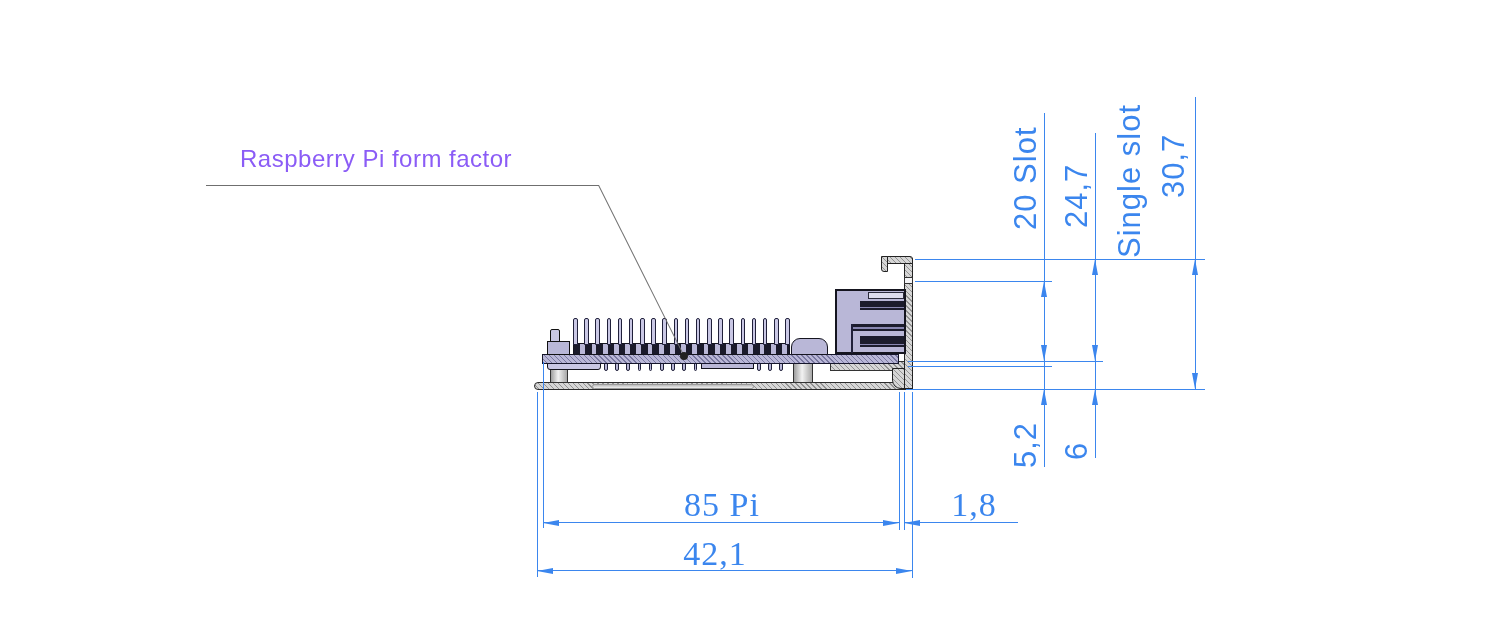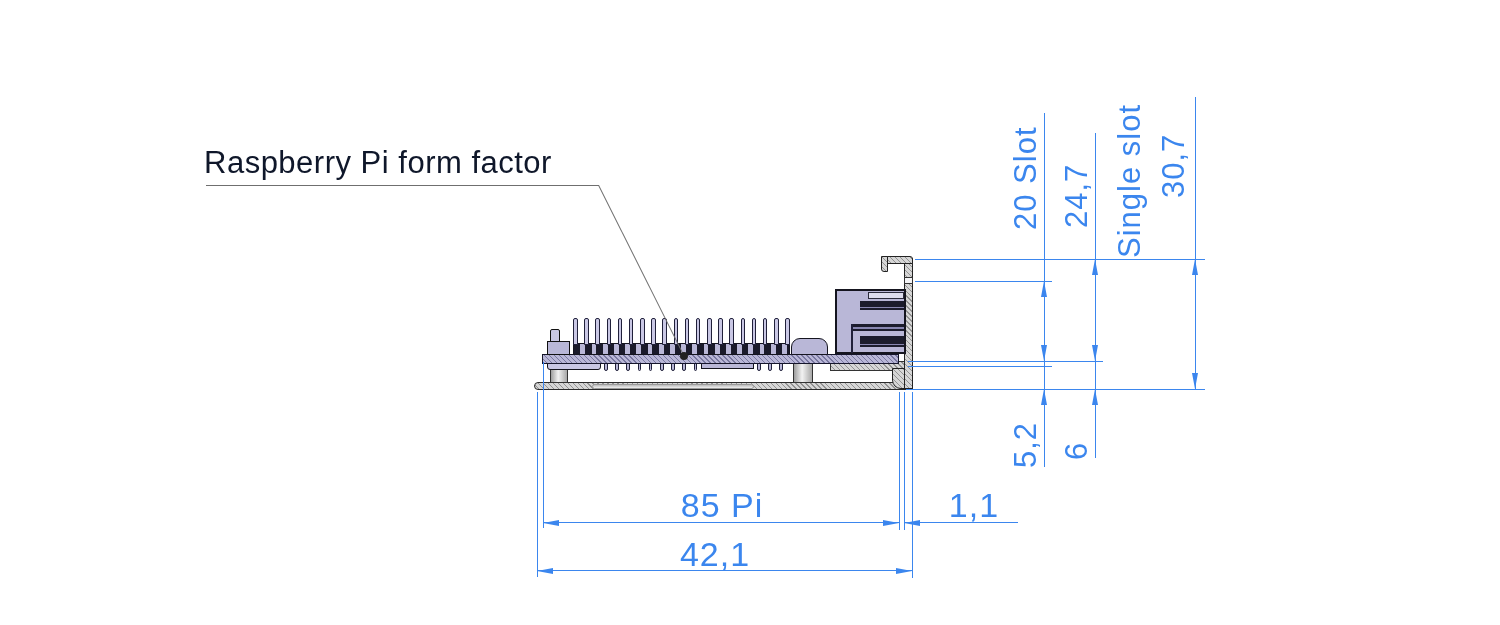--- a/index.html
+++ b/index.html
@@ -14,39 +14,39 @@
   .bl  { position: absolute; background: var(--blue); }
   .dimtext {
     position: absolute; color: var(--blue);
     font-size: 34px; letter-spacing: 1px; white-space: nowrap;
   }
   .vtext {
     position: absolute; color: var(--blue);
     font-size: 31px; letter-spacing: 1px; white-space: nowrap;
     writing-mode: vertical-rl; transform: rotate(180deg);
   }
-  .center { transform: translateX(-50%); }
+  .center { transform: translateX(-50%); font-family: Liberation Serif, serif; }
   .ar { position: absolute; width: 0; height: 0; border-style: solid; }
   .ar-up    { border-width: 0 3px 16px 3px; border-color: transparent transparent var(--blue) transparent; }
   .ar-down  { border-width: 16px 3px 0 3px; border-color: var(--blue) transparent transparent transparent; }
   .ar-left  { border-width: 3px 16px 3px 0; border-color: transparent var(--blue) transparent transparent; }
   .ar-right { border-width: 3px 0 3px 16px; border-color: transparent transparent transparent var(--blue); }
   
   .hatch-lav {
     background-color: #b9b7d7;
     background-image: repeating-linear-gradient(45deg, rgba(42,42,92,0) 0 2.5px, rgba(42,42,92,.45) 2.5px 3.5px);
   }
   .hatch-gray {
     background-color: #d6d6d6;
     background-image: repeating-linear-gradient(45deg, rgba(90,90,90,0) 0 2.5px, rgba(90,90,90,.55) 2.5px 3.5px);
   }
   .lav { background: #b9b7d7; }
   .dkline { background: #20203a; }
   .callout-text {
-    position: absolute; color: #0f172a; font-size: 31px; letter-spacing: .5px; white-space: nowrap;
+    position: absolute; color: #8b5cf6; font-size: 24px; letter-spacing: .5px; white-space: nowrap; margin-left: 36px;
   }
   .metal-v { background: linear-gradient(90deg,#9e9e9e,#f2f2f2 45%,#a8a8a8); }
   .slotbar { background: repeating-linear-gradient(0deg,#1c1c2c 0 2px,#8886b0 2px 3.5px,#1c1c2c 3.5px 10px); }
 </style>
 </head>
 <body>
 
 <div id="canvas" style="--blue: #3b86ee;">
 
   <div class="abs hatch-gray" style="left:534px;top:382px;width:373px;height:8px;border:1px solid #2a2a2a;border-radius:4px 0 0 4px;"></div>
@@ -159,16 +159,16 @@
   <div class="bl" style="left:904px;top:521.5px;width:114px;height:1.5px;"></div>
   <div class="bl" style="left:537px;top:569.5px;width:375px;height:1.5px;"></div>
 
   <div class="ar ar-left" style="left:543px;top:519.5px;"></div>
   <div class="ar ar-right" style="left:883px;top:519.5px;"></div>
   <div class="ar ar-left" style="left:904px;top:519.5px;"></div>
   <div class="ar ar-left" style="left:537px;top:567.5px;"></div>
   <div class="ar ar-right" style="left:896px;top:567.5px;"></div>
 
   <div class="dimtext center" style="left:722px;top:486px;">85 Pi</div>
-  <div class="dimtext center" style="left:974px;top:486px;">1,1</div>
+  <div class="dimtext center" style="left:974px;top:486px;">1,8</div>
   <div class="dimtext center" style="left:715px;top:535px;">42,1</div>
 
 </div>
 
 </body></html>

